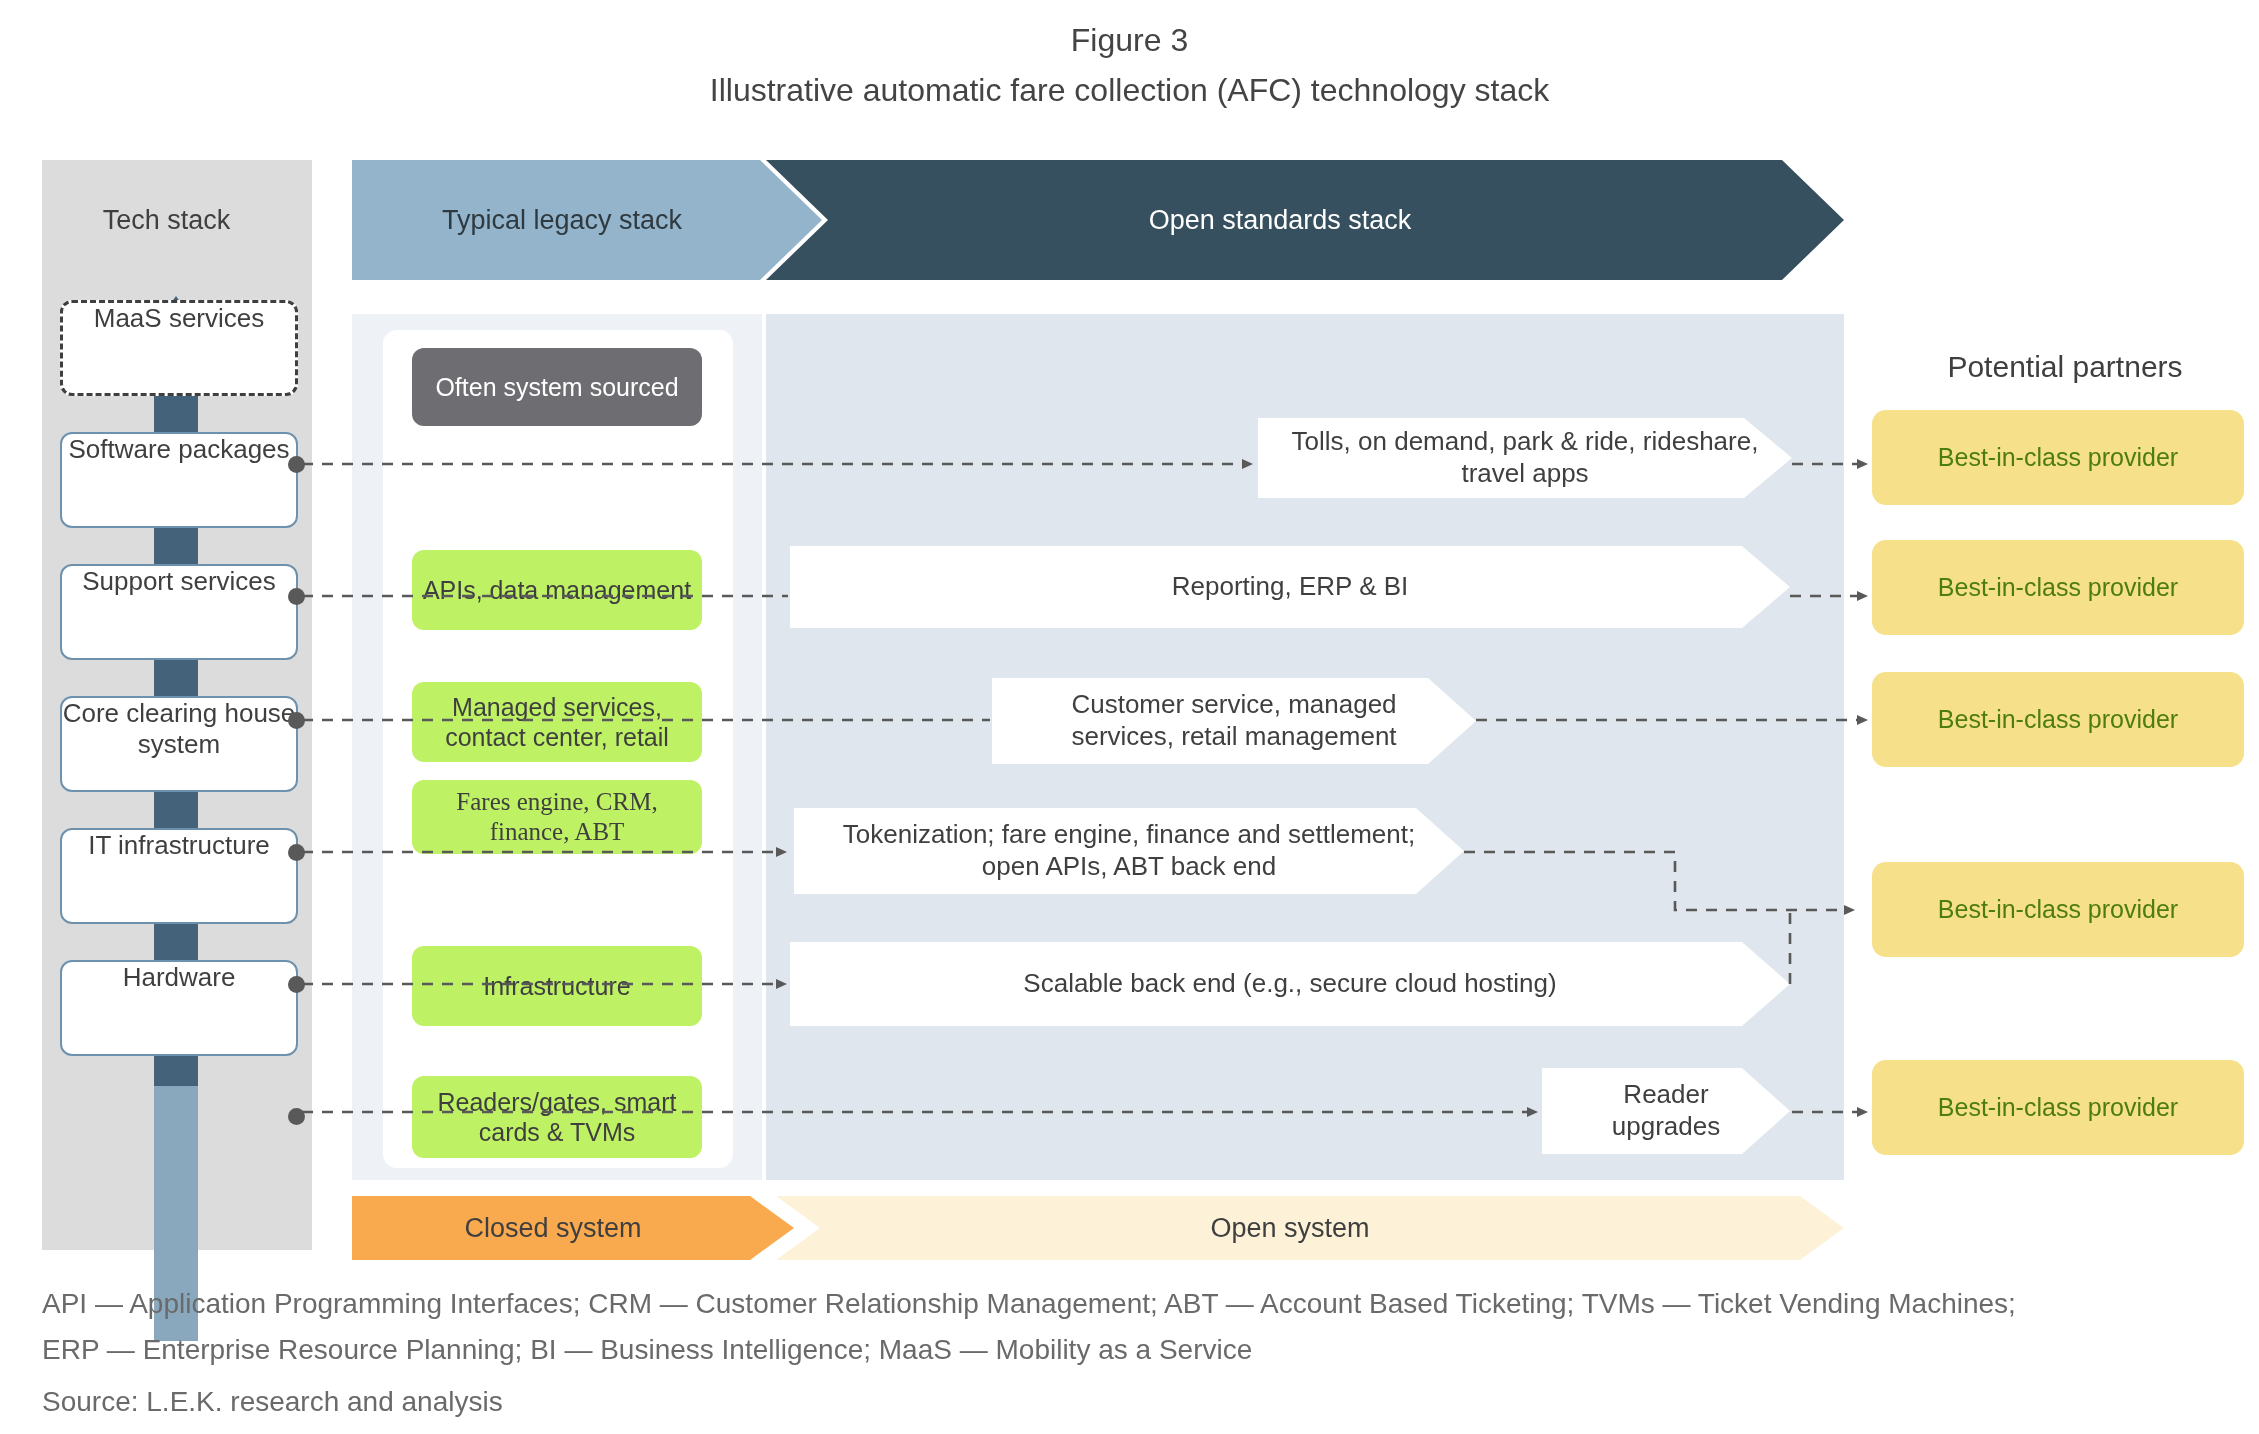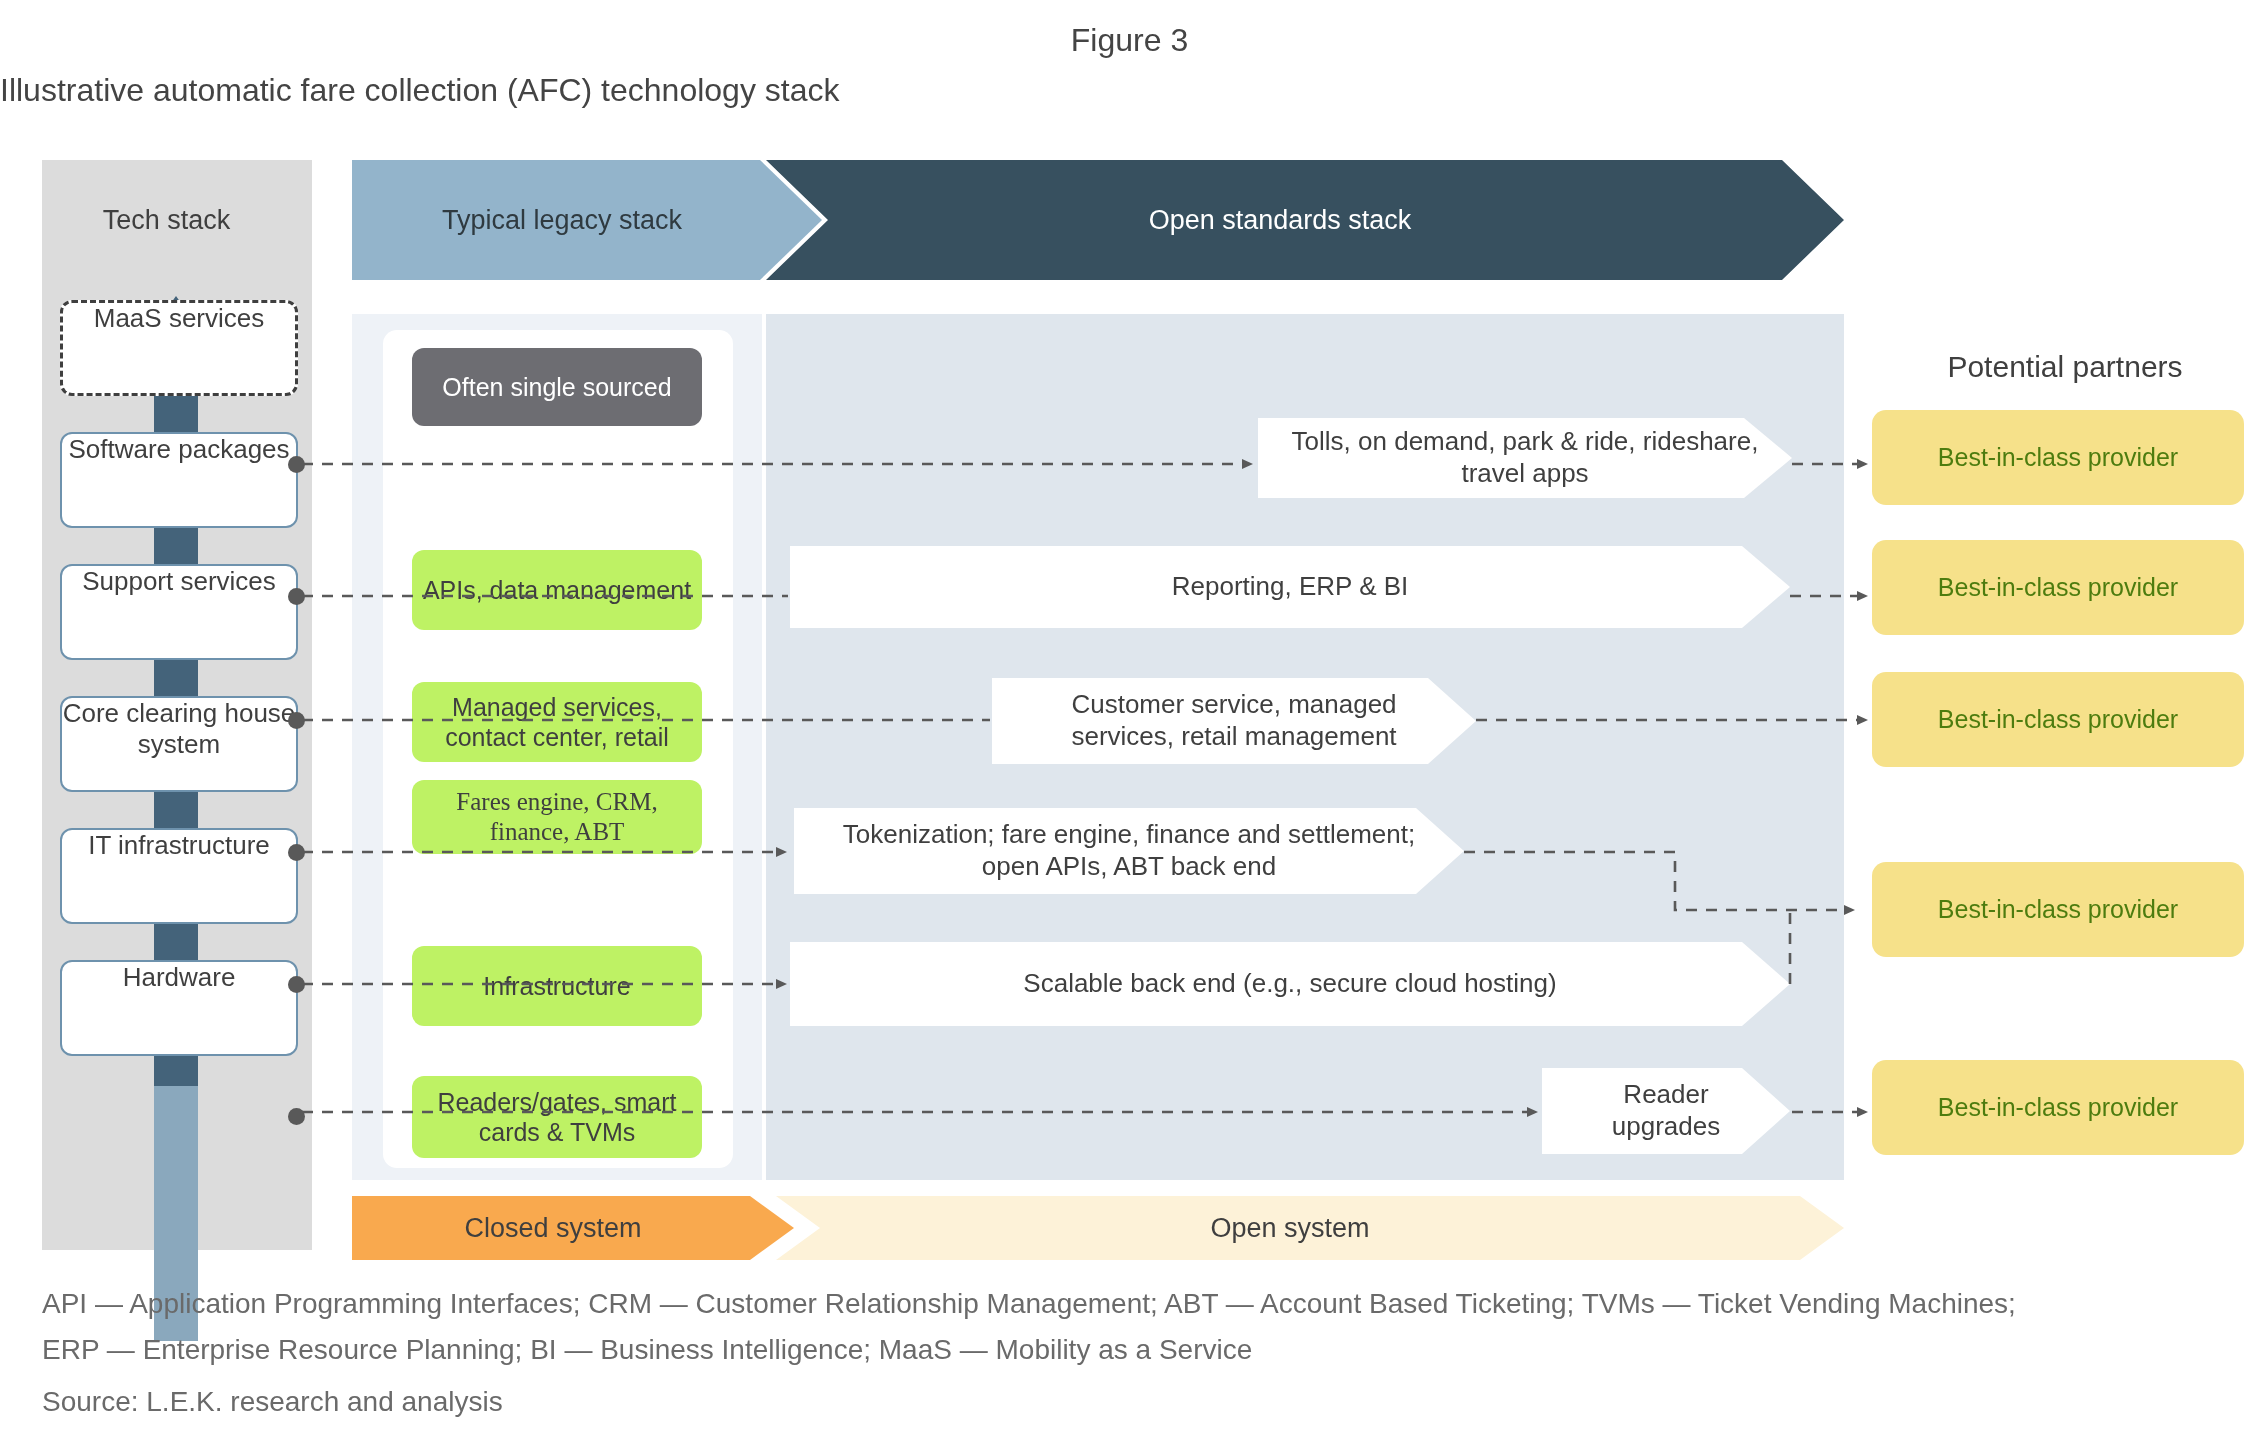--- a/index.html
+++ b/index.html
@@ -1,21 +1,21 @@
 <!DOCTYPE html>
 <html><head>
 <meta charset="utf-8">
 <style>
   html,body{margin:0;padding:0;background:#ffffff;}
   body{width:2259px;height:1434px;font-family:"Liberation Sans",sans-serif;color:#3f3f3f;position:relative;overflow:hidden;}
   .abs{position:absolute;}
 
   
   #fig-title{left:0;top:22px;width:2259px;text-align:center;font-size:32px;color:#444;}
-  #fig-subtitle{left:0;top:72px;width:2259px;font-size:32px;color:#444;}
+  #fig-subtitle{left:0;top:72px;width:2259px;text-align:center;font-size:32px;color:#444;}
 
   
   #techstack-panel{left:42px;top:160px;width:270px;height:1090px;background:#dcdcdc;}
   #techstack-title{left:42px;top:205px;width:249px;text-align:center;font-size:27px;color:#3f3f3f;}
 
   .big-arrow{left:132px;top:296px;width:88px;height:1045px;}
   .stack-box{position:absolute;left:60px;width:238px;height:96px;background:#ffffff;
     border:2px solid #6e92ad;border-radius:12px;box-sizing:border-box;
     display:flex;align-items:flex-start;justify-content:center;text-align:center;
     font-size:26px;line-height:1.18;color:#3f3f3f;}
@@ -119,21 +119,21 @@
   </div>
 <div class="abs" id="open-header">
     <span>Open standards stack</span>
   </div>
 
 <div class="abs" id="legacy-body"></div>
 <div class="abs" id="legacy-inner"></div>
 <div class="abs" id="open-body"></div>
 
 <div class="legacy-pill dark" style="top:348px;height:78px;">
-    <span>Often single sourced</span>
+    <span>Often system sourced</span>
   </div>
 <div class="legacy-pill grey" style="top:550px;height:80px;">
     <span>APIs, data management</span>
   </div>
 <div class="legacy-pill grey" style="top:682px;height:80px;">
     <span>Managed services, contact center, retail</span>
   </div>
 <div class="legacy-pill grey" style="top:780px;height:74px;font-family:Liberation Serif, serif;">
     <span>Fares engine, CRM, finance, ABT</span>
   </div>

